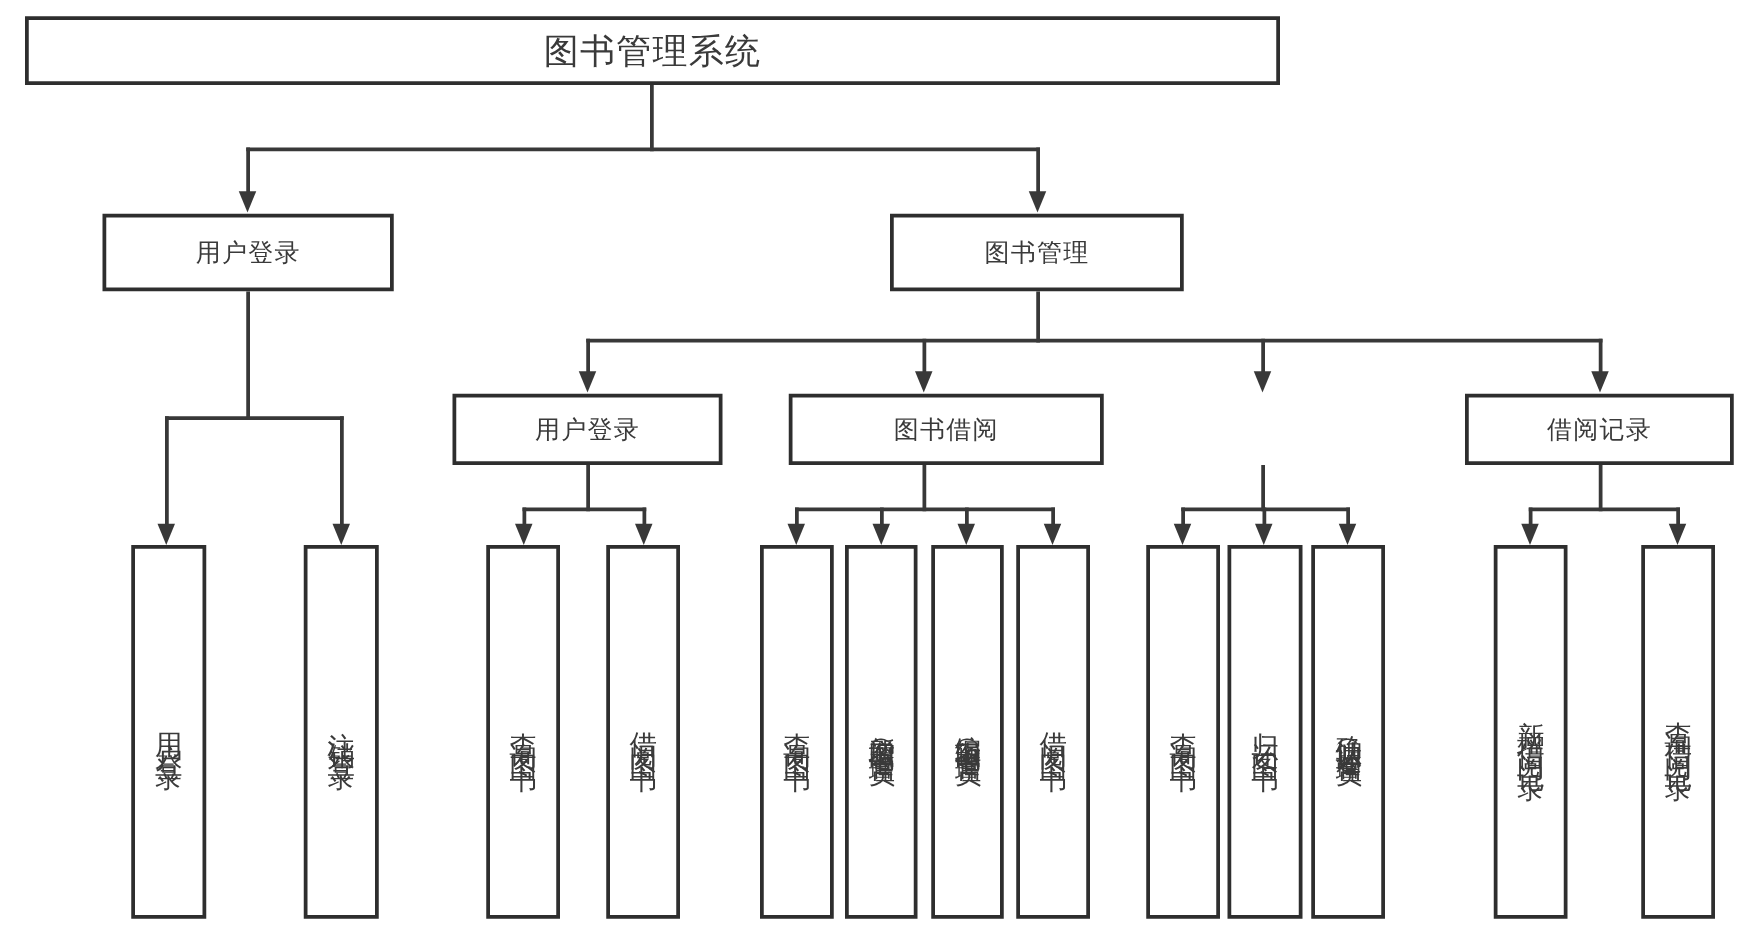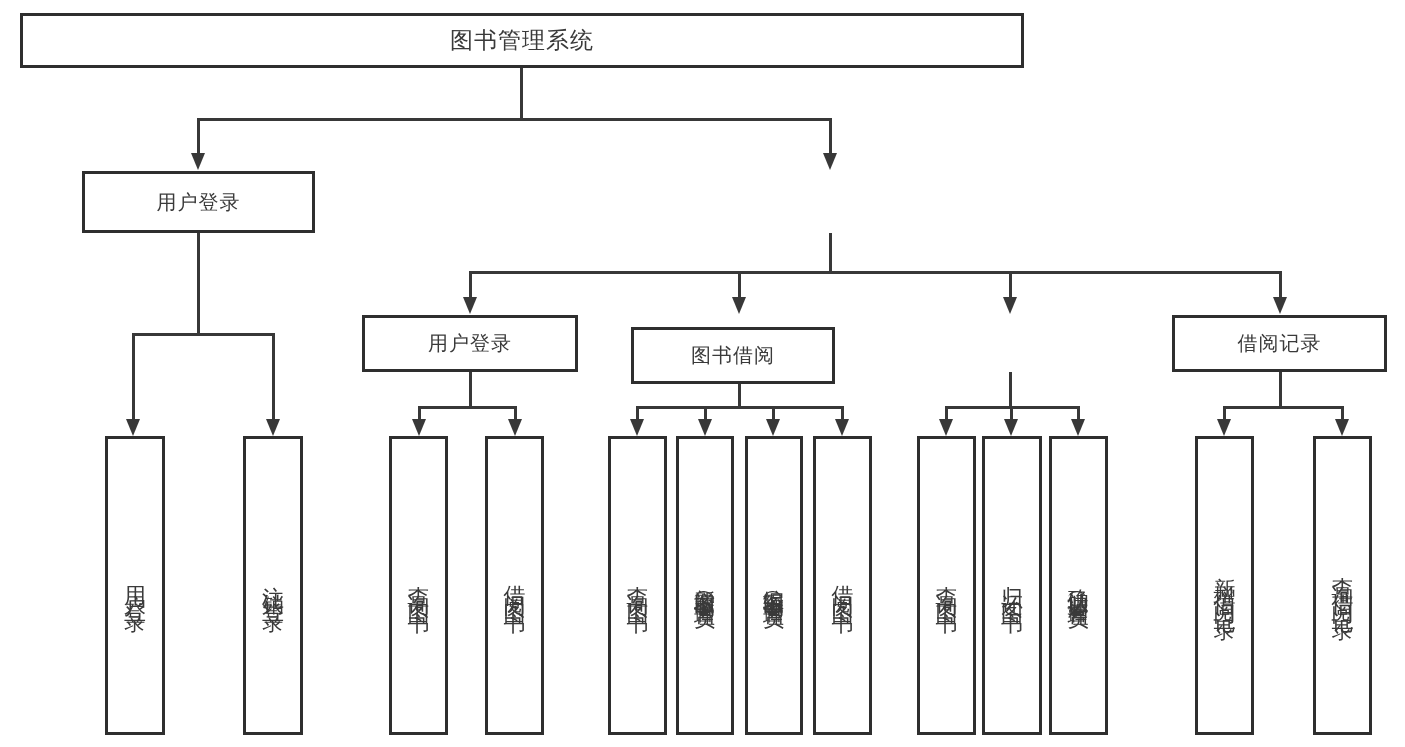--- a/index.html
+++ b/index.html
@@ -22,25 +22,25 @@
     background: #ffffff;
     border: 3px solid #2e2e2e;
     display: flex;
     align-items: center;
     justify-content: center;
     color: #3a3a3a;
     font-size: 20px;
     letter-spacing: 1px;
     z-index: 2;
   }
-  .root-box   { left: 20px;   top: 13px;  width: 1004px; height: 55px; font-size: 23px; }
+  .root-box   { left: 20px;   top: 13px;  width: 1004px; height: 55px; font-size: 28px; }
   .b-l2-0     { left: 82px;   top: 171px; width: 233px;  height: 62px; }
   .b-l2-1     { left: 712px;  top: 171px; width: 235px;  height: 62px; }
   .b-l3-0     { left: 362px;  top: 315px; width: 216px;  height: 57px; }
-  .b-l3-1     { left: 631px;  top: 327px; width: 204px;  height: 57px; }
+  .b-l3-1     { left: 631px;  top: 315px; width: 252px;  height: 57px; }
   .b-l3-2     { left: 902px;  top: 315px; width: 216px;  height: 57px; }
   .b-l3-3     { left: 1172px; top: 315px; width: 215px;  height: 57px; }
   
   .leaf {
     top: 436px;
     height: 299px;
     writing-mode: vertical-rl;
     text-orientation: mixed;
     font-size: 22px;
     letter-spacing: 0.40em;
@@ -149,20 +149,21 @@
   <div class="box root-box">图书管理系统</div>
 
   <div class="line c-root-stub"></div>
   <div class="line c-root-h"></div>
   <div class="line c-l2a-v"></div>
   <div class="arrow c-l2a-a"></div>
   <div class="line c-l2b-v"></div>
   <div class="arrow c-l2b-a"></div>
 
   <div class="box b-l2-0">用户登录</div>
+  <div class="box b-l2-1">图书管理</div>
 
   <div class="line c-ul-stub"></div>
   <div class="line c-ul-h"></div>
   <div class="line c-ul-v1"></div>
   <div class="arrow c-ul-a1"></div>
   <div class="line c-ul-v2"></div>
   <div class="arrow c-ul-a2"></div>
 
   <div class="line c-bm-stub"></div>
   <div class="line c-bm-h"></div>

